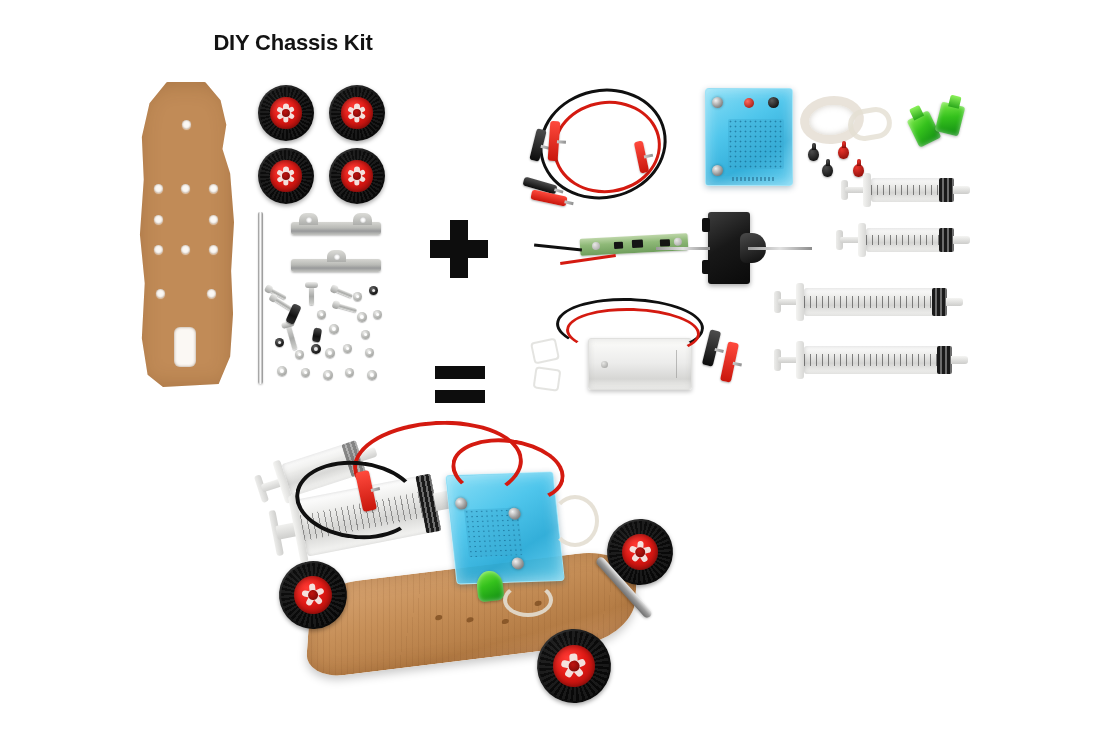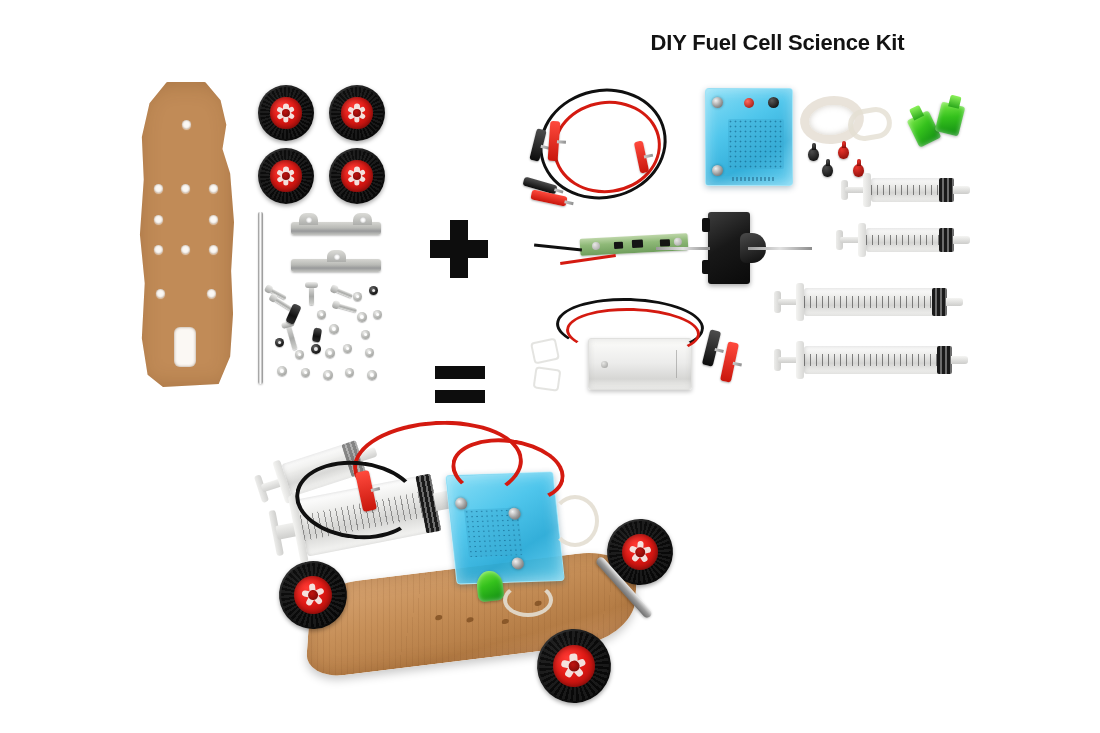--- a/index.html
+++ b/index.html
@@ -360,21 +360,21 @@
   }
 
   
   #page * { user-select: none; }
 </style>
 </head>
 <body>
 
 <div id="page">
 
-  <div class="kit-title" id="title-fuelcell">DIY Fuel Cell Science Kit</div>
+  <div class="kit-title" id="title-chassis">DIY Chassis Kit</div>
 
   <div class="op" id="op-plus"></div>
   <div class="op" id="op-equals">
     <div class="bar b1"></div>
       <div class="bar b2"></div>
   </div>
 
   <div>
 
     <div class="part" id="wood-board">

